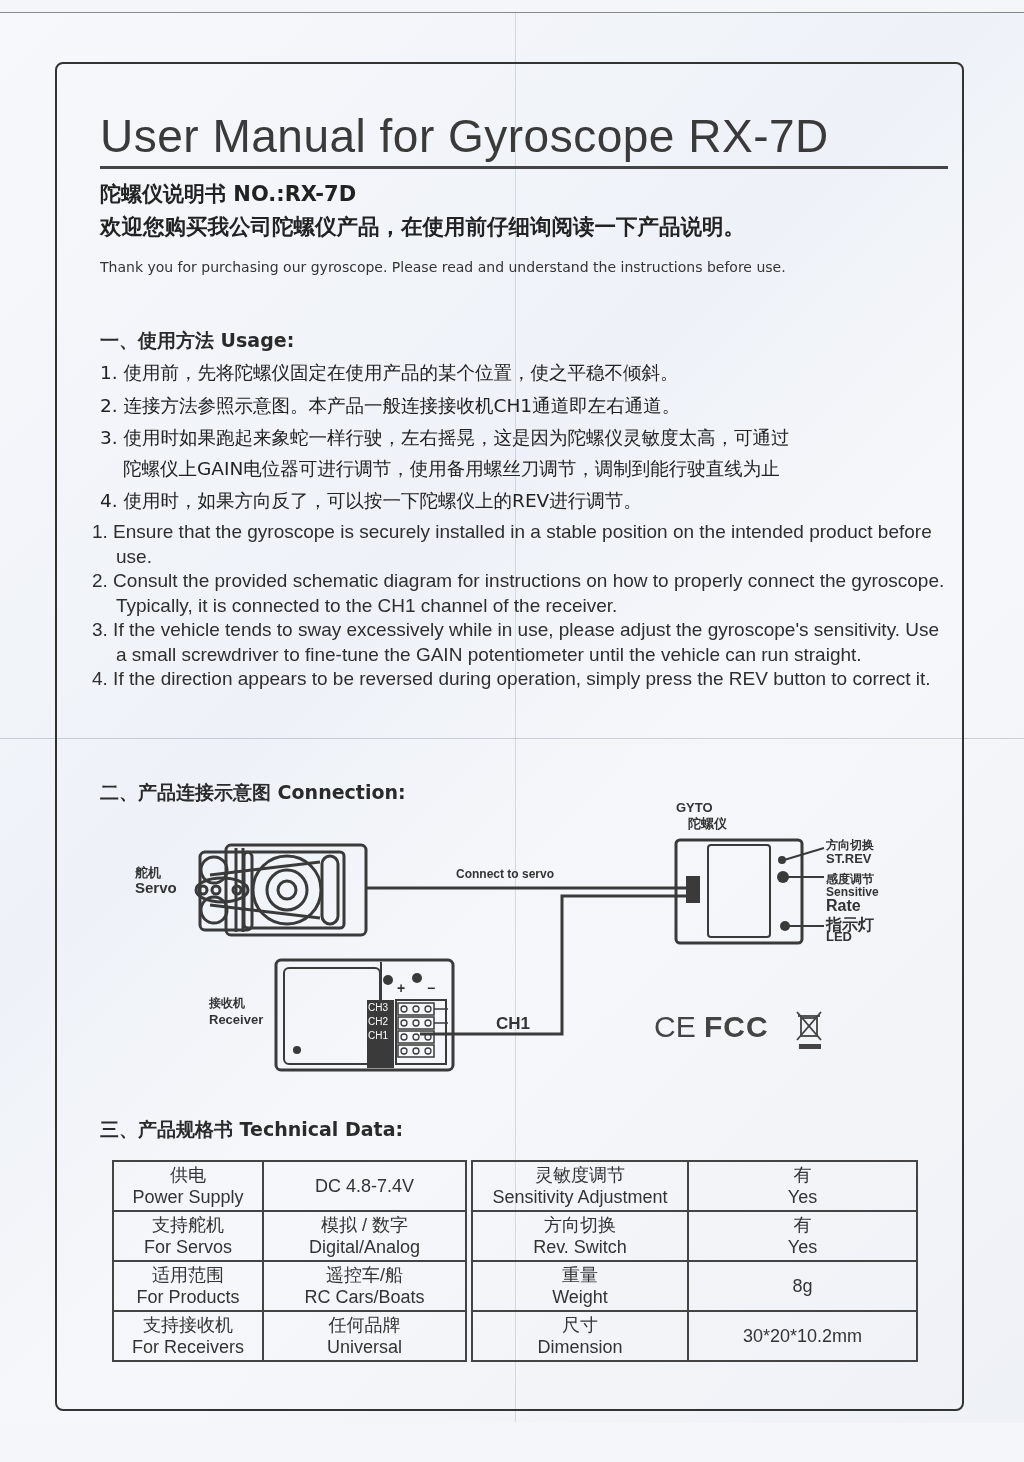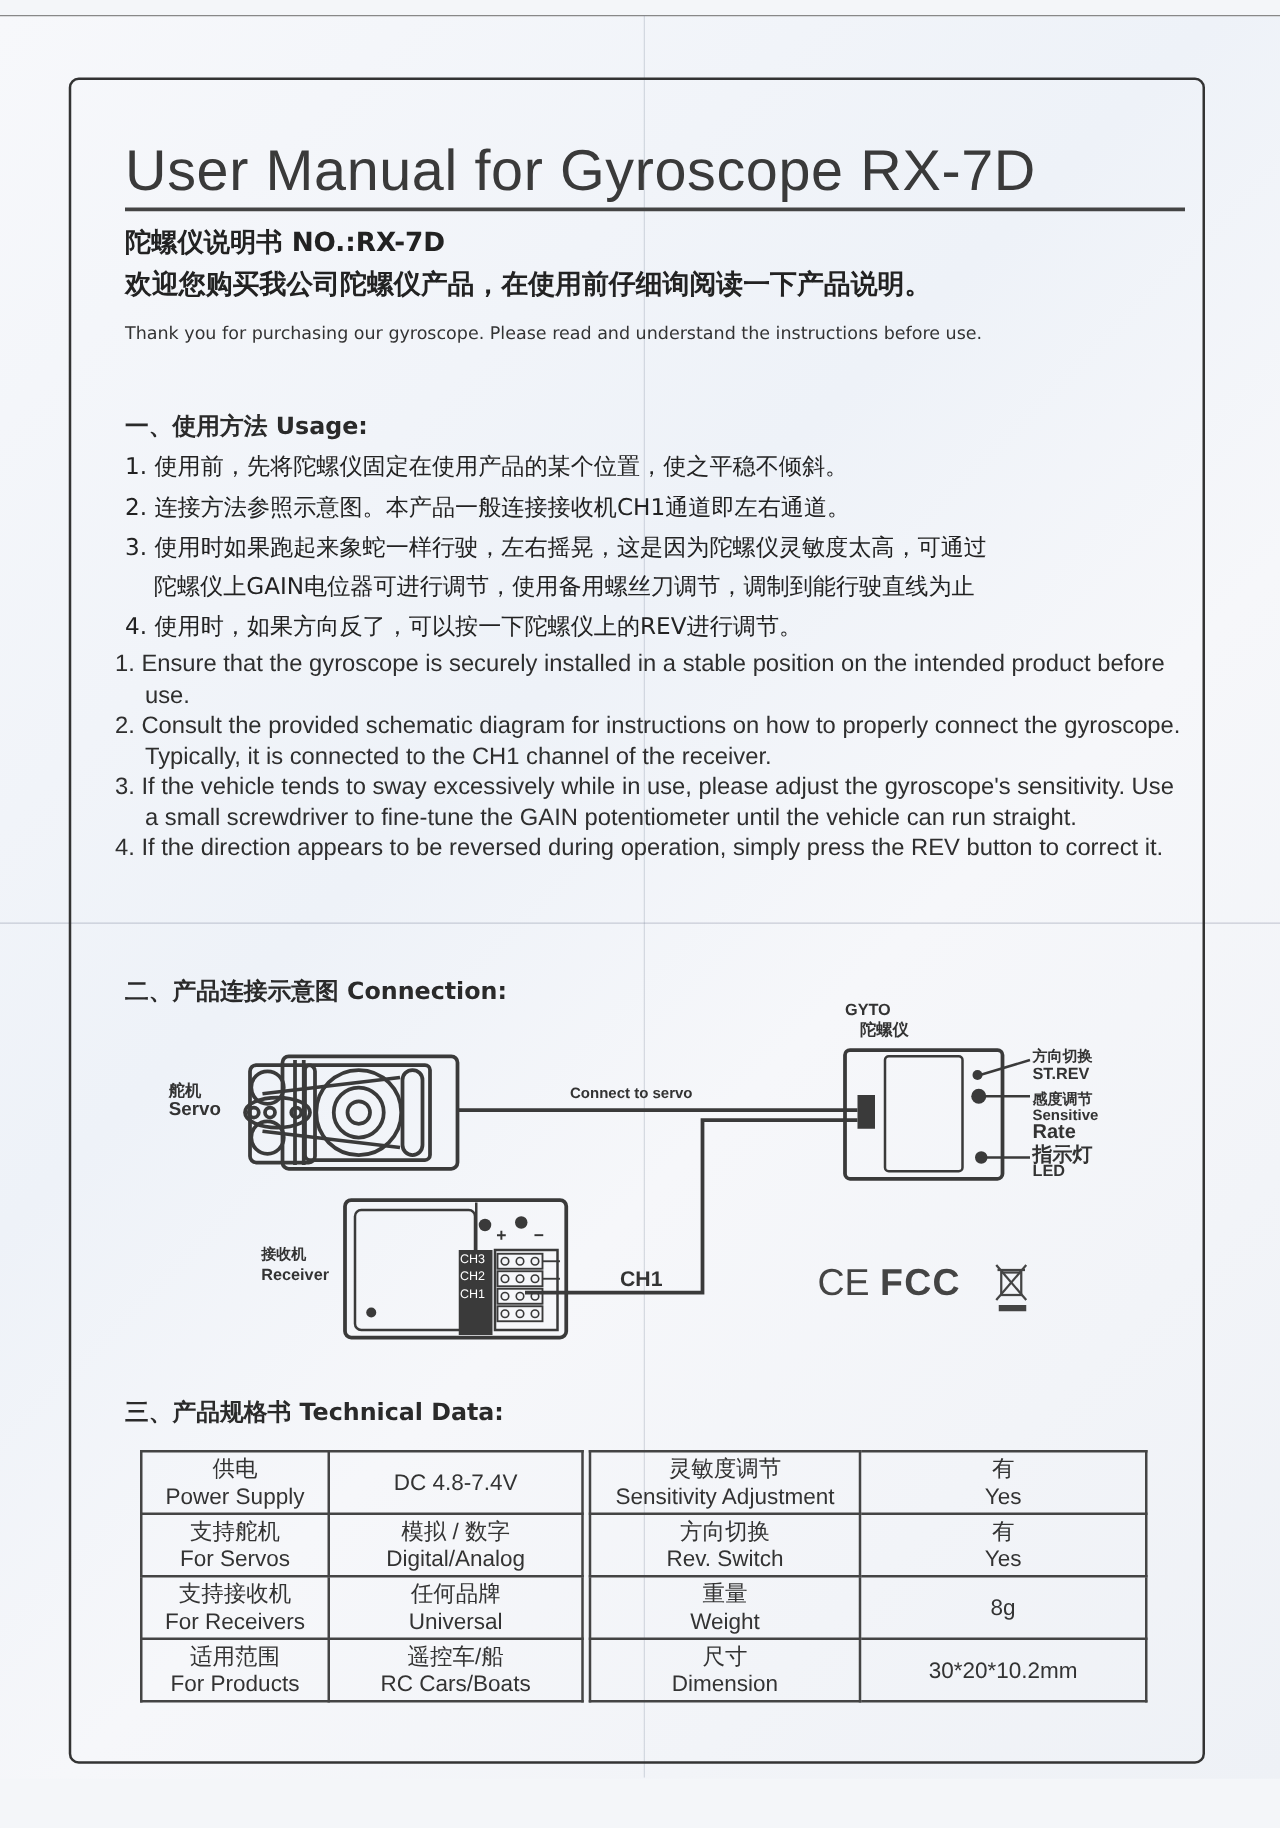--- a/index.html
+++ b/index.html
@@ -203,36 +203,36 @@
           <span class="cn-small">支持舵机</span>
           <span class="en-small">For Servos</span>
         </td>
     <td>
           <span class="cn-small">模拟 / 数字</span>
           <span class="en-small">Digital/Analog</span>
         </td>
   </tr>
   <tr>
     <td>
+          <span class="cn-small">适用范围</span>
+          <span class="en-small">For Products</span>
+        </td>
+    <td>
+          <span class="cn-small">遥控车/船</span>
+          <span class="en-small">RC Cars/Boats</span>
+        </td>
+  </tr>
+  <tr>
+    <td>
           <span class="cn-small">支持接收机</span>
           <span class="en-small">For Receivers</span>
         </td>
     <td>
           <span class="cn-small">任何品牌</span>
           <span class="en-small">Universal</span>
-        </td>
-  </tr>
-  <tr>
-    <td>
-          <span class="cn-small">适用范围</span>
-          <span class="en-small">For Products</span>
-        </td>
-    <td>
-          <span class="cn-small">遥控车/船</span>
-          <span class="en-small">RC Cars/Boats</span>
         </td>
   </tr>
 </tbody>
   </table>
 
 <table class="spec t2">
   <tbody>
       <tr>
     <td>
           <span class="cn-small">灵敏度调节</span>

